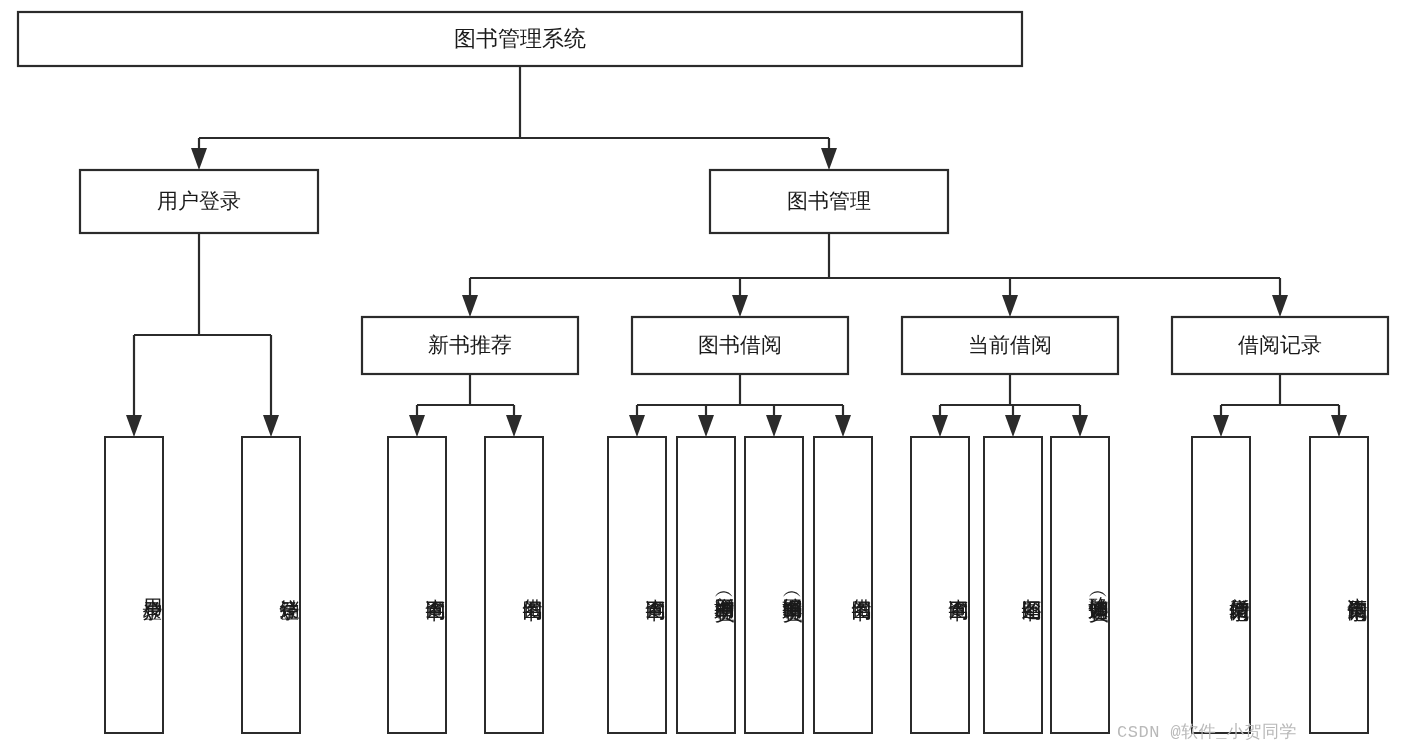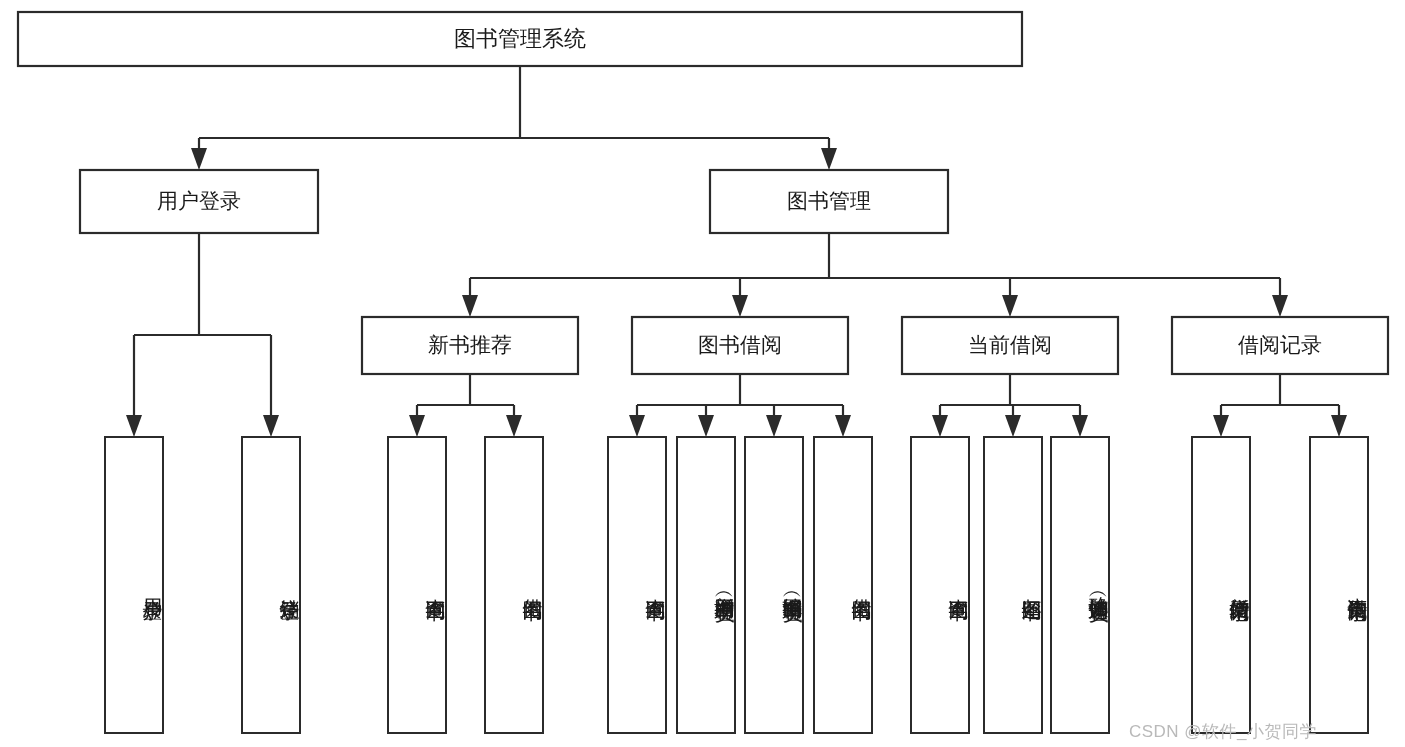--- a/index.html
+++ b/index.html
@@ -13,21 +13,20 @@
     height: 747px;
     font-family: "Liberation Sans", "DejaVu Sans", sans-serif;
     overflow: hidden;
     position: relative;
   }
   #diagram-root {
     position: relative;
     width: 1305px;
     height: 747px;
     background: #ffffff;
-    padding-left: 20px;
   }
   svg#tree-svg {
     position: absolute;
     left: 0;
     top: 0;
     width: 1405px;
     height: 747px;
     display: block;
   }
   .node-box {
@@ -75,21 +74,21 @@
     letter-spacing: 1px;
     color: #1a1a1a;
     white-space: nowrap;
     text-align: center;
     pointer-events: none;
   }
   .watermark {
     position: absolute;
     right: 8px;
     bottom: 4px;
-    font-family: Liberation Sans, sans-serif;
+    font-family: Liberation Mono, monospace;
     font-size: 17px;
     color: #b9b9b9;
     letter-spacing: 0.5px;
     white-space: nowrap;
     margin-top: 28px;
   }
 </style>
 </head>
 <body>
 

